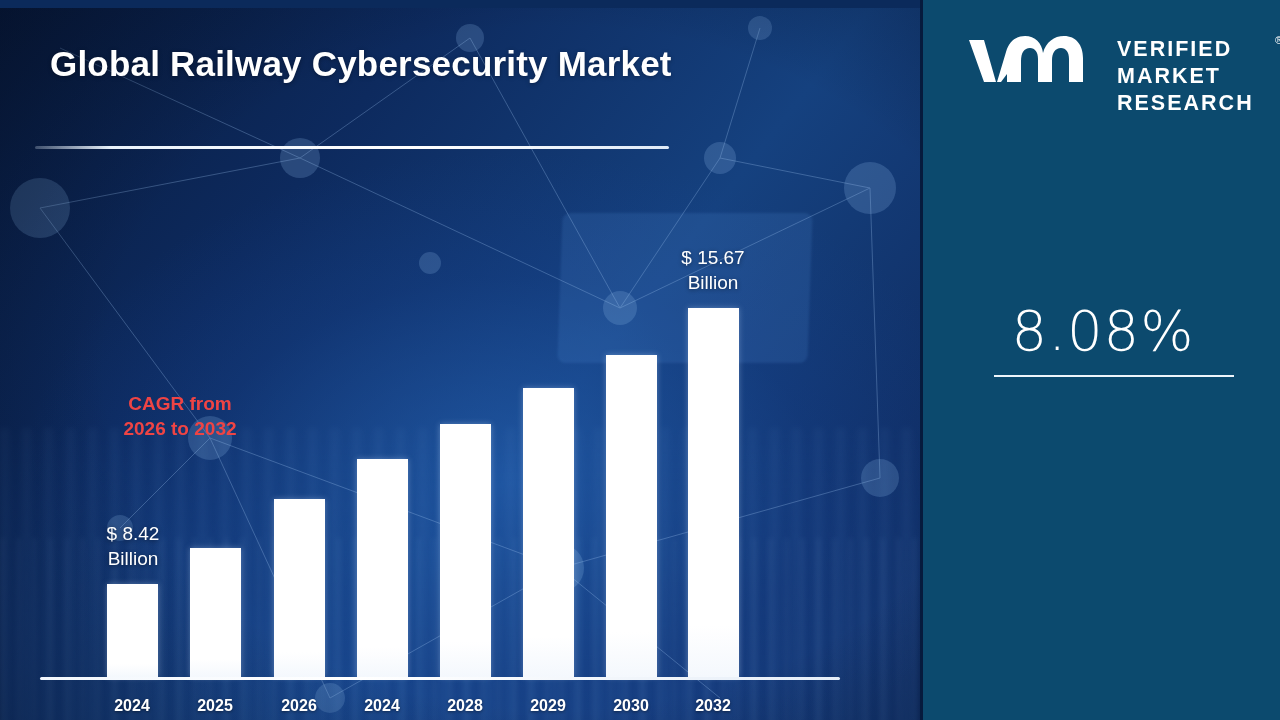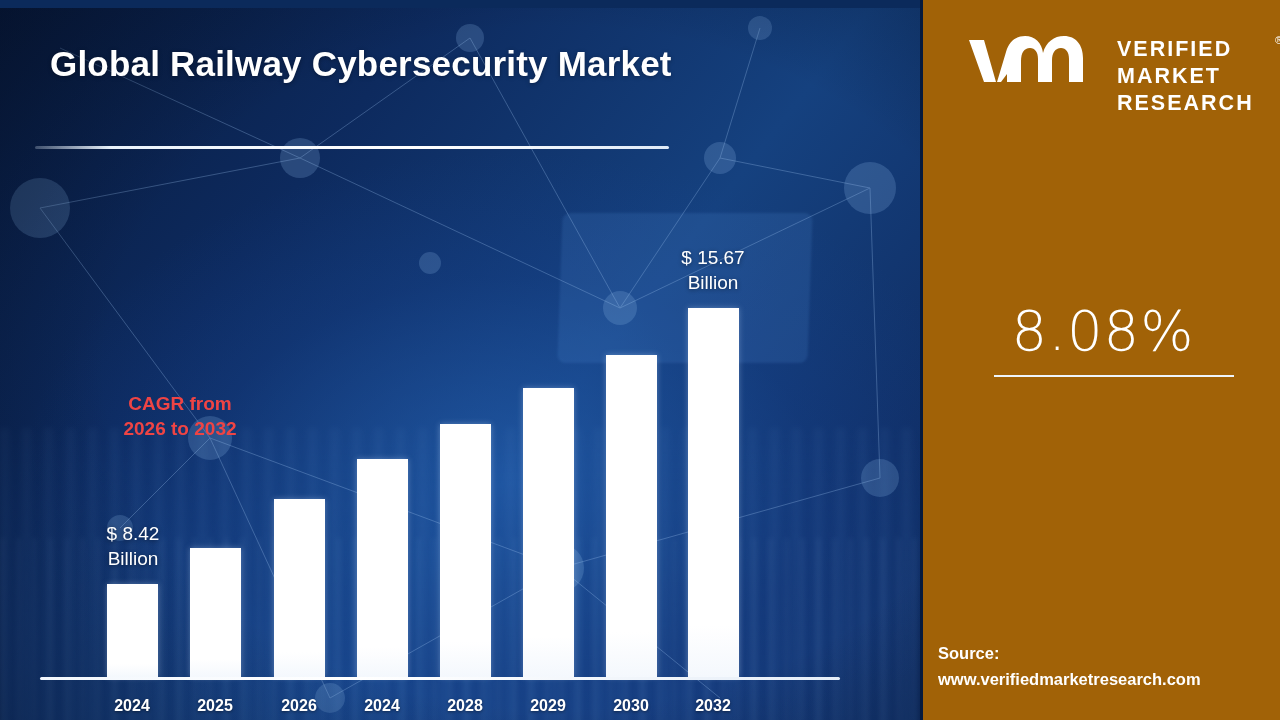--- a/index.html
+++ b/index.html
@@ -84,21 +84,21 @@
   .val-label{
     position:absolute; text-align:center; width:140px;
     font-size:19px; font-weight:normal; color:#ffffff; line-height:25px;
     text-shadow:0 1px 4px rgba(0,0,0,.45);
   }
   .val-label span{ display:block; }
 
   
   #brand-panel{
     position:absolute; left:920px; top:0; width:360px; height:720px;
-    background:#a16207;
+    background:#0c4a6e;
     border-left:3px solid #061a3d;
     padding-left:36px;
   }
   #logo-block{ position:absolute; left:18px; top:26px; width:330px; height:90px; }
   #logo-mark{ position:absolute; left:26px; top:8px; width:122px; height:72px; }
   #logo-words{
     position:absolute; left:176px; top:10px;
     font-size:21.5px; font-weight:bold; color:#ffffff;
     letter-spacing:2.0px; line-height:27px;
   }
@@ -229,18 +229,14 @@
     <div id="cagr-value">8.08%</div>
   </div>
 
   <div id="cagr-rule"></div>
 
   <div id="cagr-caption">
     <span>CAGR from</span>
     <span>2026 to 2032</span>
   </div>
 
-  <div id="source-block">
-    <span>Source:</span>
-    <span>www.verifiedmarketresearch.com</span>
-  </div>
 
 </div>
 
 </body></html>

